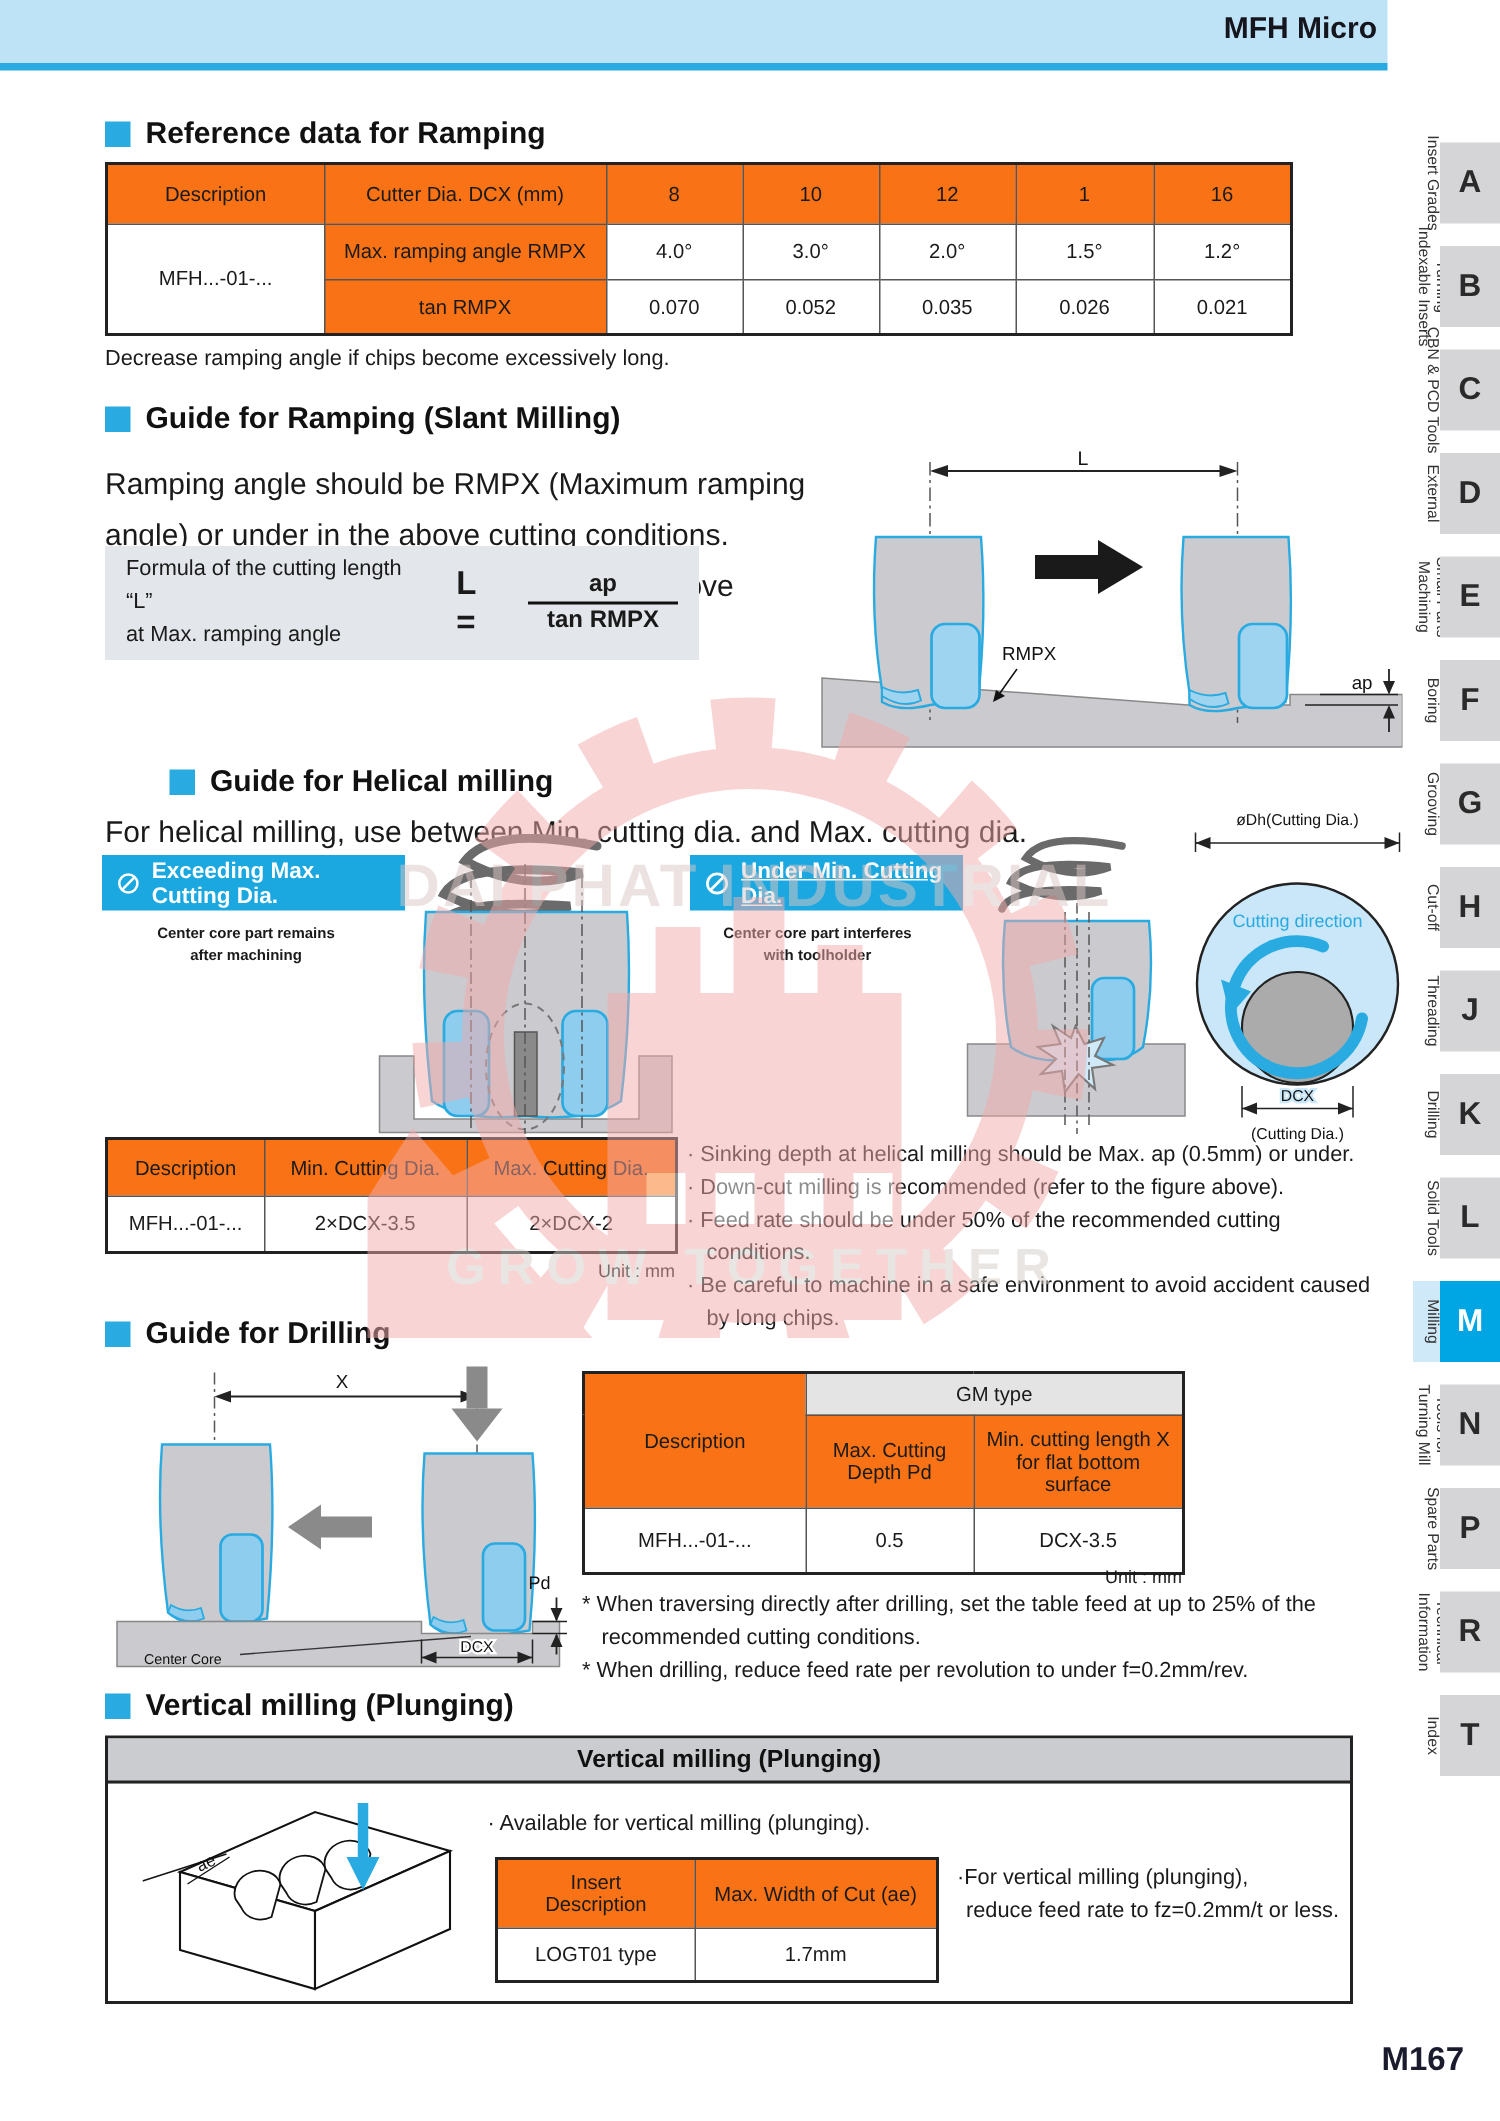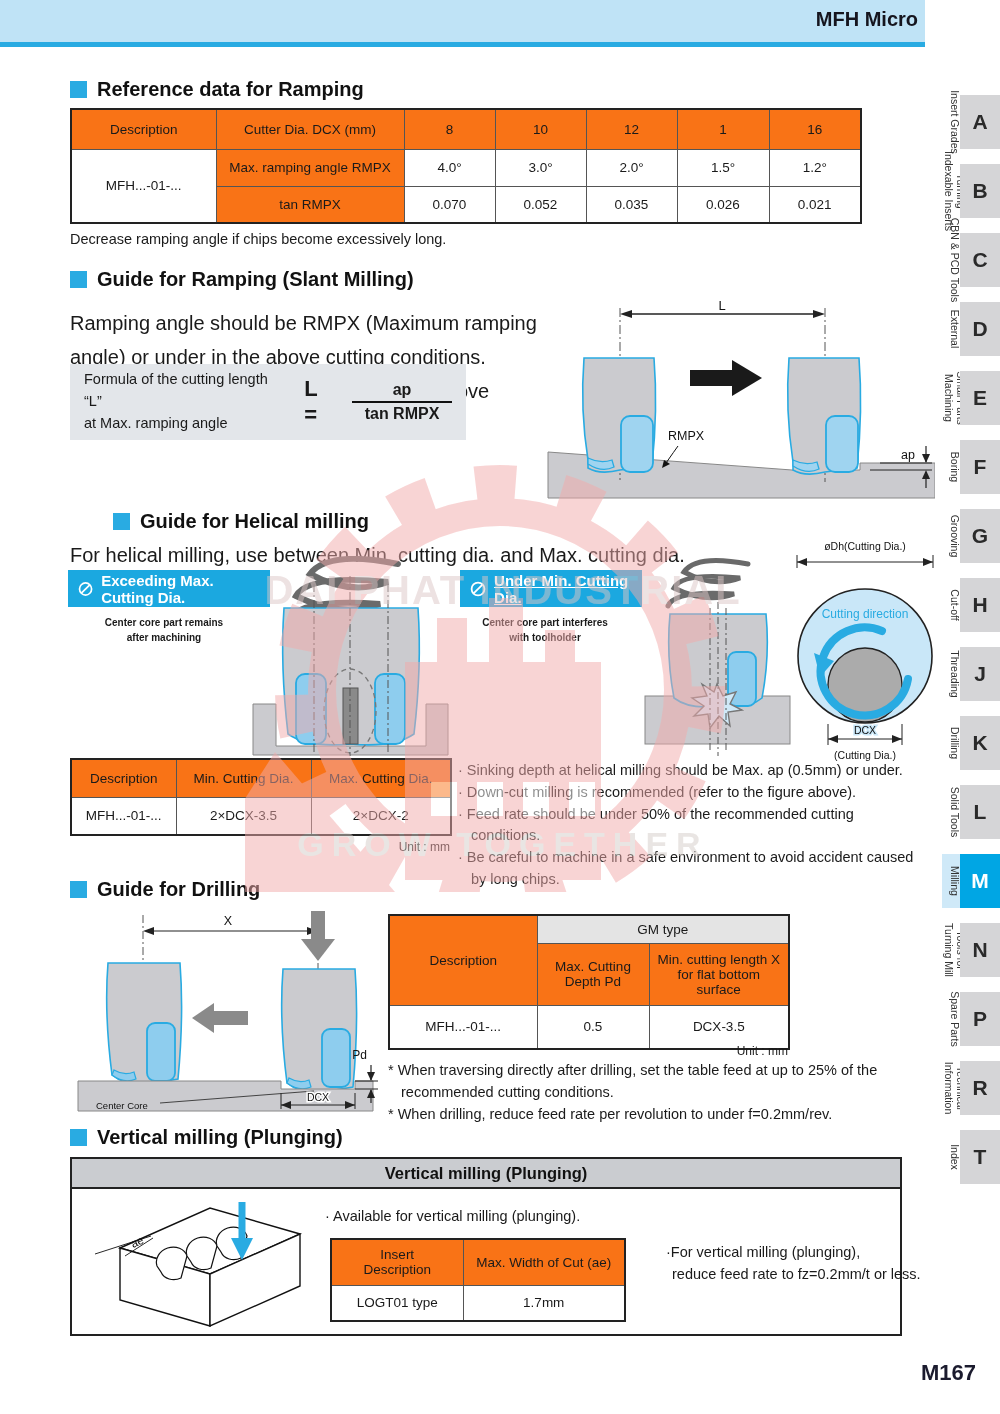--- a/index.html
+++ b/index.html
@@ -365,21 +365,21 @@
     </td>
     <td class="gray">Max. Width of Cut (ae)</td>
   </tr>
   <tr style="height:36px">
     <td>LOGT01 type</td>
     <td>1.7mm</td>
   </tr>
 </tbody>
   </table>
 
-<div class="abs note-line" style="left:638px;top:1242px;width:260px;margin-left:28px;">
+<div class="abs note-line" style="left:638px;top:1242px;width:260px;">
   <div>·For vertical milling (plunging),</div>
   <div style="padding-left:6px;">reduce feed rate to fz=0.2mm/t or less.</div>
 </div>
 
 <svg class="abs wm" style="left:245px;top:452px;" width="520" height="440" viewBox="0 0 520 440">
   <circle cx="255" cy="238" r="178" fill="none" stroke="#f2abab" stroke-width="28"></circle>
   <circle cx="255" cy="238" r="206" fill="none" stroke="#f2abab" stroke-width="38" stroke-dasharray="40 46"></circle>
   <polygon points="30,300 150,440 -60,440" fill="#f2abab"></polygon>
   <path d="M160,428 L160,210 L192,210 L192,166 L222,166 L222,210 L244,210 L244,146 L278,146 L278,210 L300,210 L300,178 L330,178 L330,210 L356,210 L356,428 Z" fill="#f2abab"></path>
   <rect x="186" y="330" width="26" height="34" fill="#fff"></rect>

